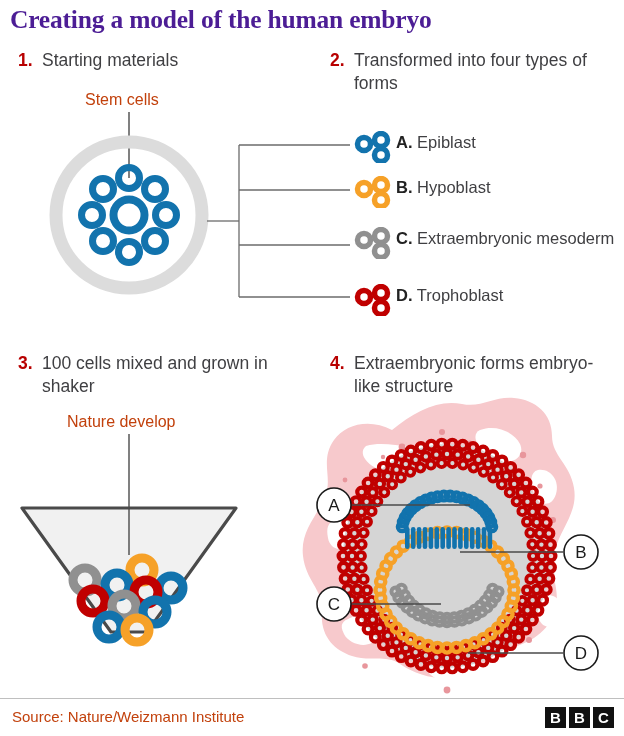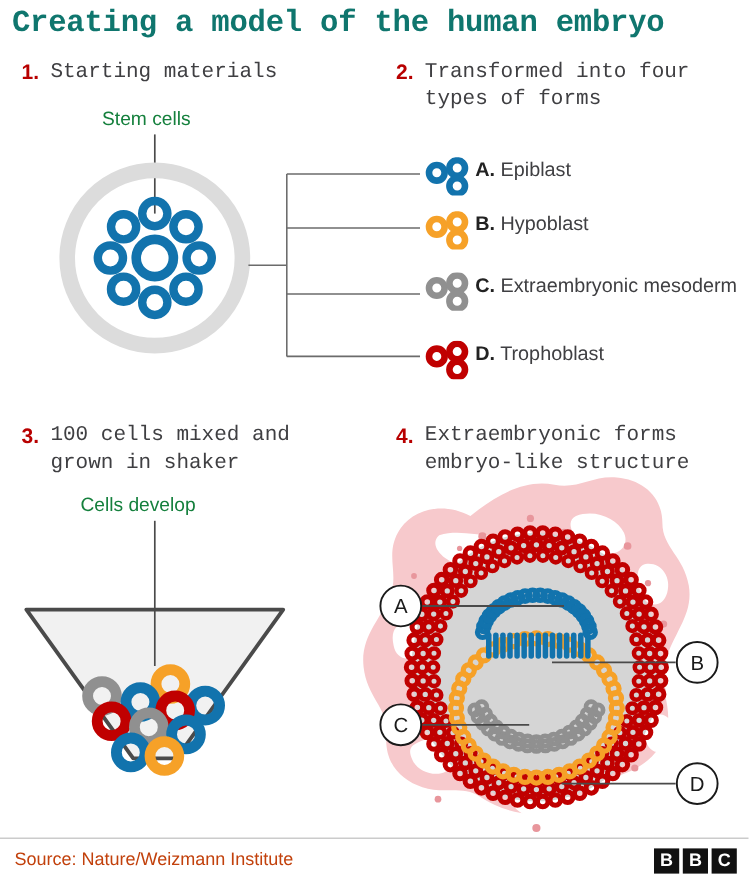--- a/index.html
+++ b/index.html
@@ -14,24 +14,24 @@
     width: 624px; height: 736px;
     overflow: hidden;
     background: #ffffff;
   }
 
   
   #title {
     position: absolute;
     left: 10px; top: 4px;
     width: 600px;
-    font-family: Liberation Mono, monospace;
+    font-family: Liberation Serif, serif;
     font-size: 25.5px;
     font-weight: 700;
-    color: #0f766e;
+    color: #4c1d95;
     letter-spacing: -0.2px;
     line-height: 32px;
   }
 
   
   .step-head {
     position: absolute;
     font-size: 17.5px;
     line-height: 23px;
     color: #3f3f42;
@@ -39,32 +39,31 @@
   }
   .step-head .num {
     color: #b80000;
     font-weight: 700;
     position: absolute;
     left: 0; top: 0;
   }
   .step-head .txt {
     display: block;
     margin-left: 24px;
-    font-family: Liberation Mono, monospace;
   }
   #step1 { left: 18px;  top: 49px;  width: 280px; }
   #step2 { left: 330px; top: 49px;  width: 285px; }
   #step3 { left: 18px;  top: 352px; width: 280px; }
   #step4 { left: 330px; top: 352px; width: 285px; }
 
   
   .sub-label {
     position: absolute;
     font-size: 16px;
-    color: #15803d;
+    color: #c2410c;
     line-height: 20px;
     white-space: nowrap;
   }
   #stem-label  { left: 85px; top: 90px; }
   #dev-label   { left: 67px; top: 412px; }
 
   
   .legend-row {
     position: absolute;
     left: 352px;
@@ -545,21 +544,21 @@
       <line x1="352" y1="604" x2="441" y2="604" stroke="#4a4a4a" stroke-width="1.5"></line>
       <circle cx="334" cy="604" r="17" fill="#fff" stroke="#1a1a1a" stroke-width="1.6"></circle>
       <text x="334" y="610" text-anchor="middle" font-family="Liberation Sans, sans-serif" font-size="17" fill="#1a1a1a">C</text>
 
       <line x1="468" y1="653" x2="563" y2="653" stroke="#4a4a4a" stroke-width="1.5"></line>
       <circle cx="581" cy="653" r="17" fill="#fff" stroke="#1a1a1a" stroke-width="1.6"></circle>
       <text x="581" y="659" text-anchor="middle" font-family="Liberation Sans, sans-serif" font-size="17" fill="#1a1a1a">D</text>
     </g>
   </svg>
 
-  <div class="sub-label" id="dev-label">Cells develop</div>
+  <div class="sub-label" id="dev-label">Nature develop</div>
 
   <div class="legend-row" style="top:175px">
     <span class="legend-icon">
       <svg width="44" height="32" viewBox="0 0 44 32">
         <circle cx="12" cy="13" r="6.5" fill="none" stroke="#f6a128" stroke-width="5.5"></circle>
         <circle cx="29" cy="9" r="6.5" fill="none" stroke="#f6a128" stroke-width="5.5"></circle>
         <circle cx="29" cy="24" r="6.5" fill="none" stroke="#f6a128" stroke-width="5.5"></circle>
       </svg>
     </span>
     <span class="legend-text">

